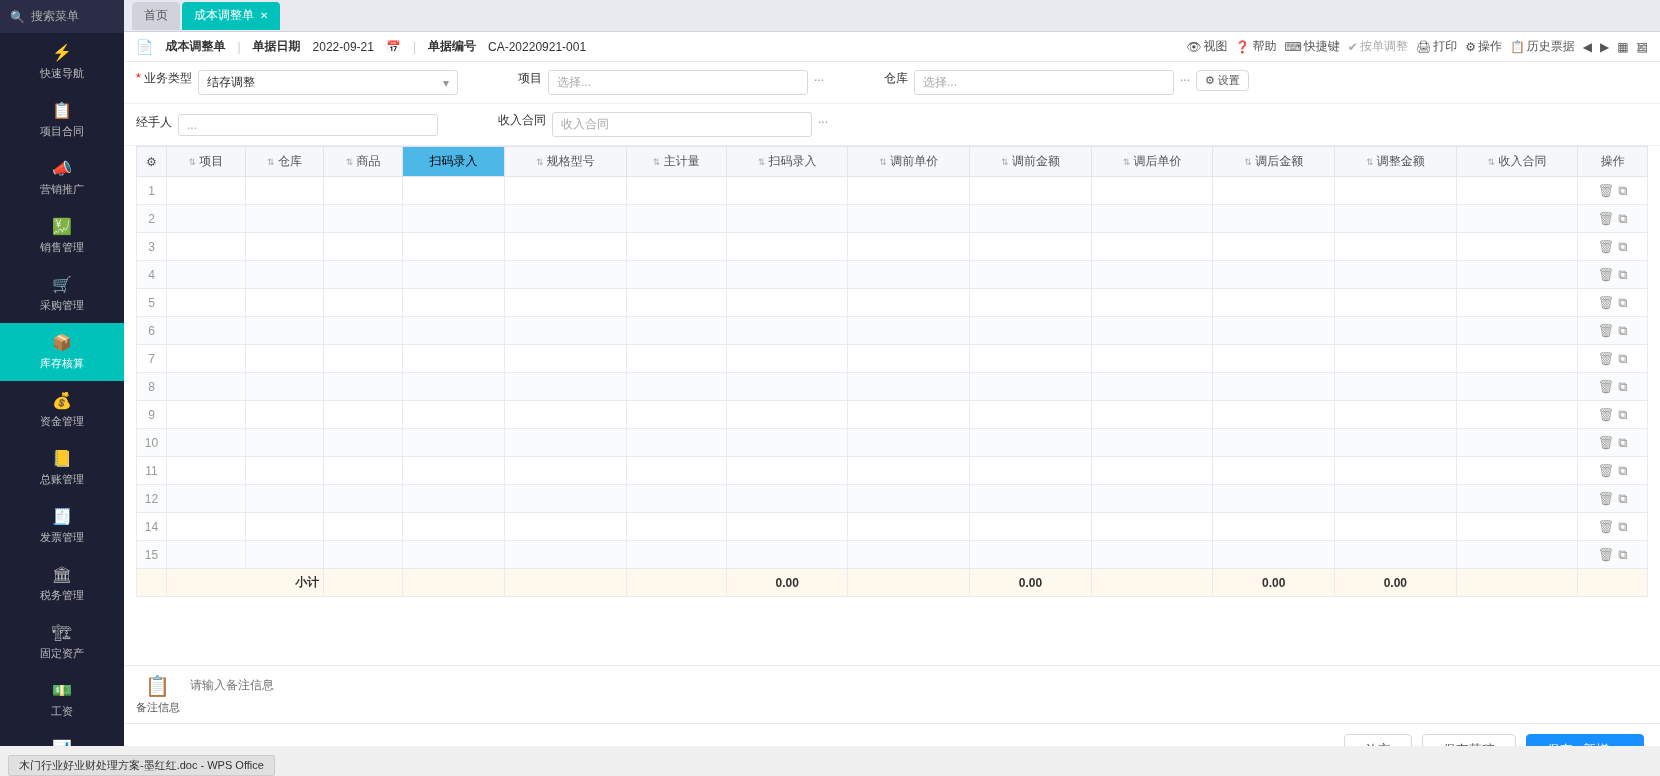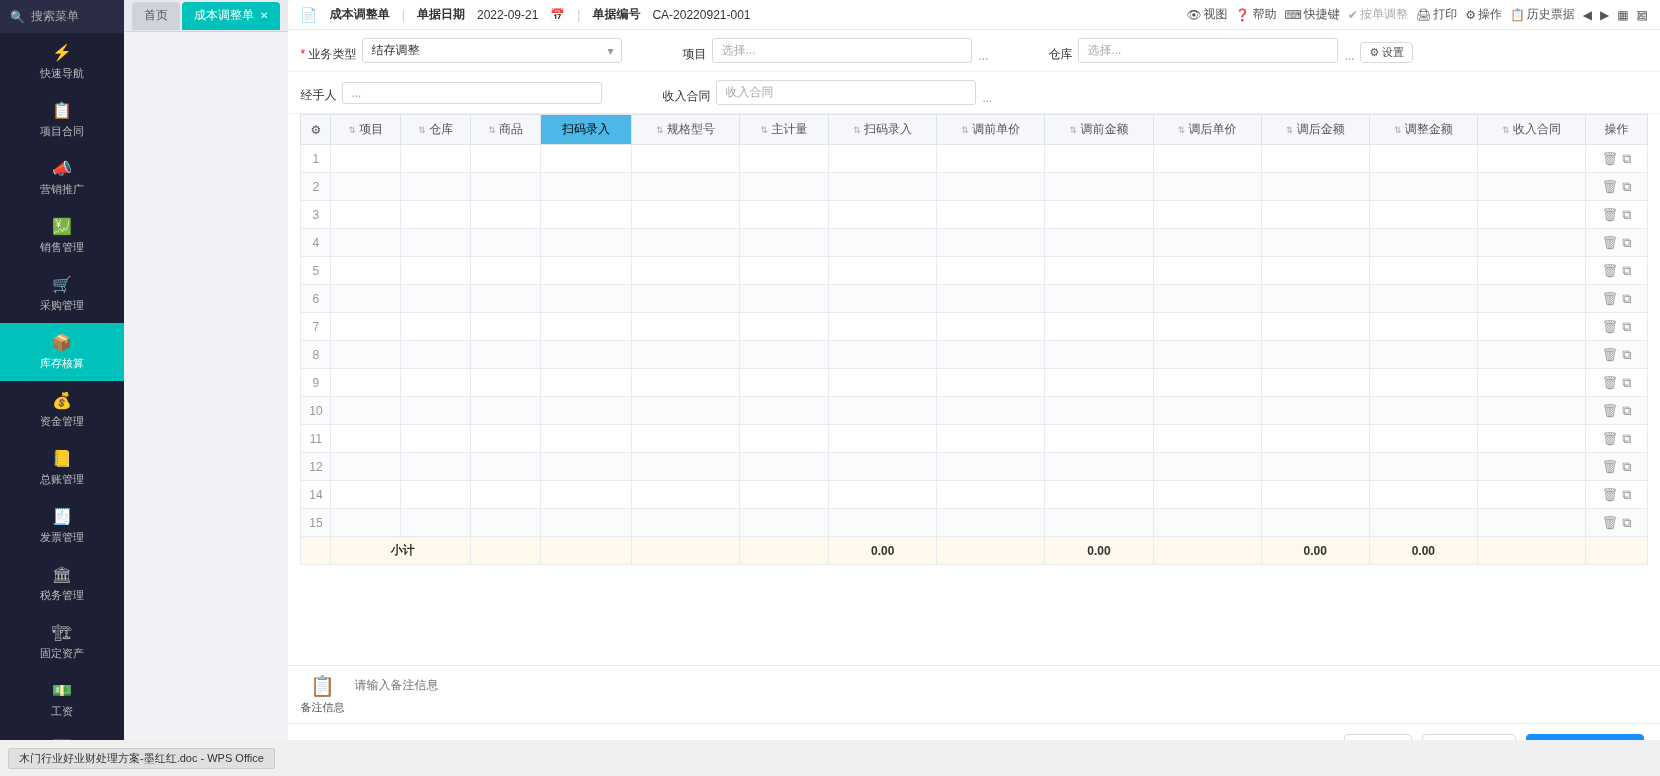--- a/index.html
+++ b/index.html
@@ -35,21 +35,21 @@
       gap: 4px;
       transition: background 0.2s;
     }
     .sidebar-item.active { background: #00c2bb; color: #fff; }
     .sidebar-item .icon { font-size: 16px; }
 
     
     .main {
       flex: 1;
       display: flex;
-      flex-direction: row;
+      flex-direction: column;
       height: 100%;
       overflow: hidden;
     }
 
     
     .tab-bar {
       background: #e8eaf0;
       display: flex;
       align-items: center;
       padding: 0 8px;
@@ -112,21 +112,21 @@
       padding: 8px 12px;
       display: flex;
       gap: 20px;
       align-items: center;
       flex-wrap: wrap;
       border-bottom: 1px solid #f0f0f0;
       flex-shrink: 0;
     }
     .field-group {
       display: flex;
-      align-items: flex-end;
+      align-items: flex-start;
       gap: 6px;
       min-width: 200px;
     }
     .field-group .field-label { color: #333; white-space: nowrap; }
     .field-group .field-label.required::before { content: '* '; color: red; }
     .field-input {
       border: 1px solid #d9d9d9;
       border-radius: 3px;
       padding: 3px 8px;
       min-width: 120px;
@@ -237,24 +237,24 @@
     .btn-outline { background: #fff; color: #555; border-color: #d9d9d9; }
     .btn-primary { background: #1890ff; color: #fff; border-color: #1890ff; display: flex; align-items: center; gap: 6px; }
     .btn-primary .arrow { font-size: 11px; }
 
     
     .taskbar {
       position: fixed;
       bottom: 0;
       left: 0;
       right: 0;
-      height: 36px;
+      height: 30px;
       background: #f0f0f0;
       display: flex;
-      align-items: center;
+      align-items: flex-end;
       padding: 0 8px;
       gap: 4px;
       z-index: 100;
     }
     .taskbar-item {
       background: #e0e0e0;
       border: 1px solid #ccc;
       padding: 2px 10px;
       font-size: 11px;
       cursor: pointer;
@@ -739,21 +739,21 @@
       <div class="action-icons">
         <span class="action-icon">🗑</span>
         <span class="action-icon">⧉</span>
       </div>
     </td>
   </tr>
           </tbody>
         <tfoot>
           <tr class="subtotal-row">
             <td></td>
-            <td colspan="2" style="text-align:center;padding-left:8px;">小计</td>
+            <td colspan="2" style="text-align:right;padding-left:8px;">小计</td>
             <td></td>
             <td></td>
             <td></td>
             <td></td>
             <td>0.00</td>
             <td></td>
             <td>0.00</td>
             <td></td>
             <td>0.00</td>
             <td>0.00</td>

